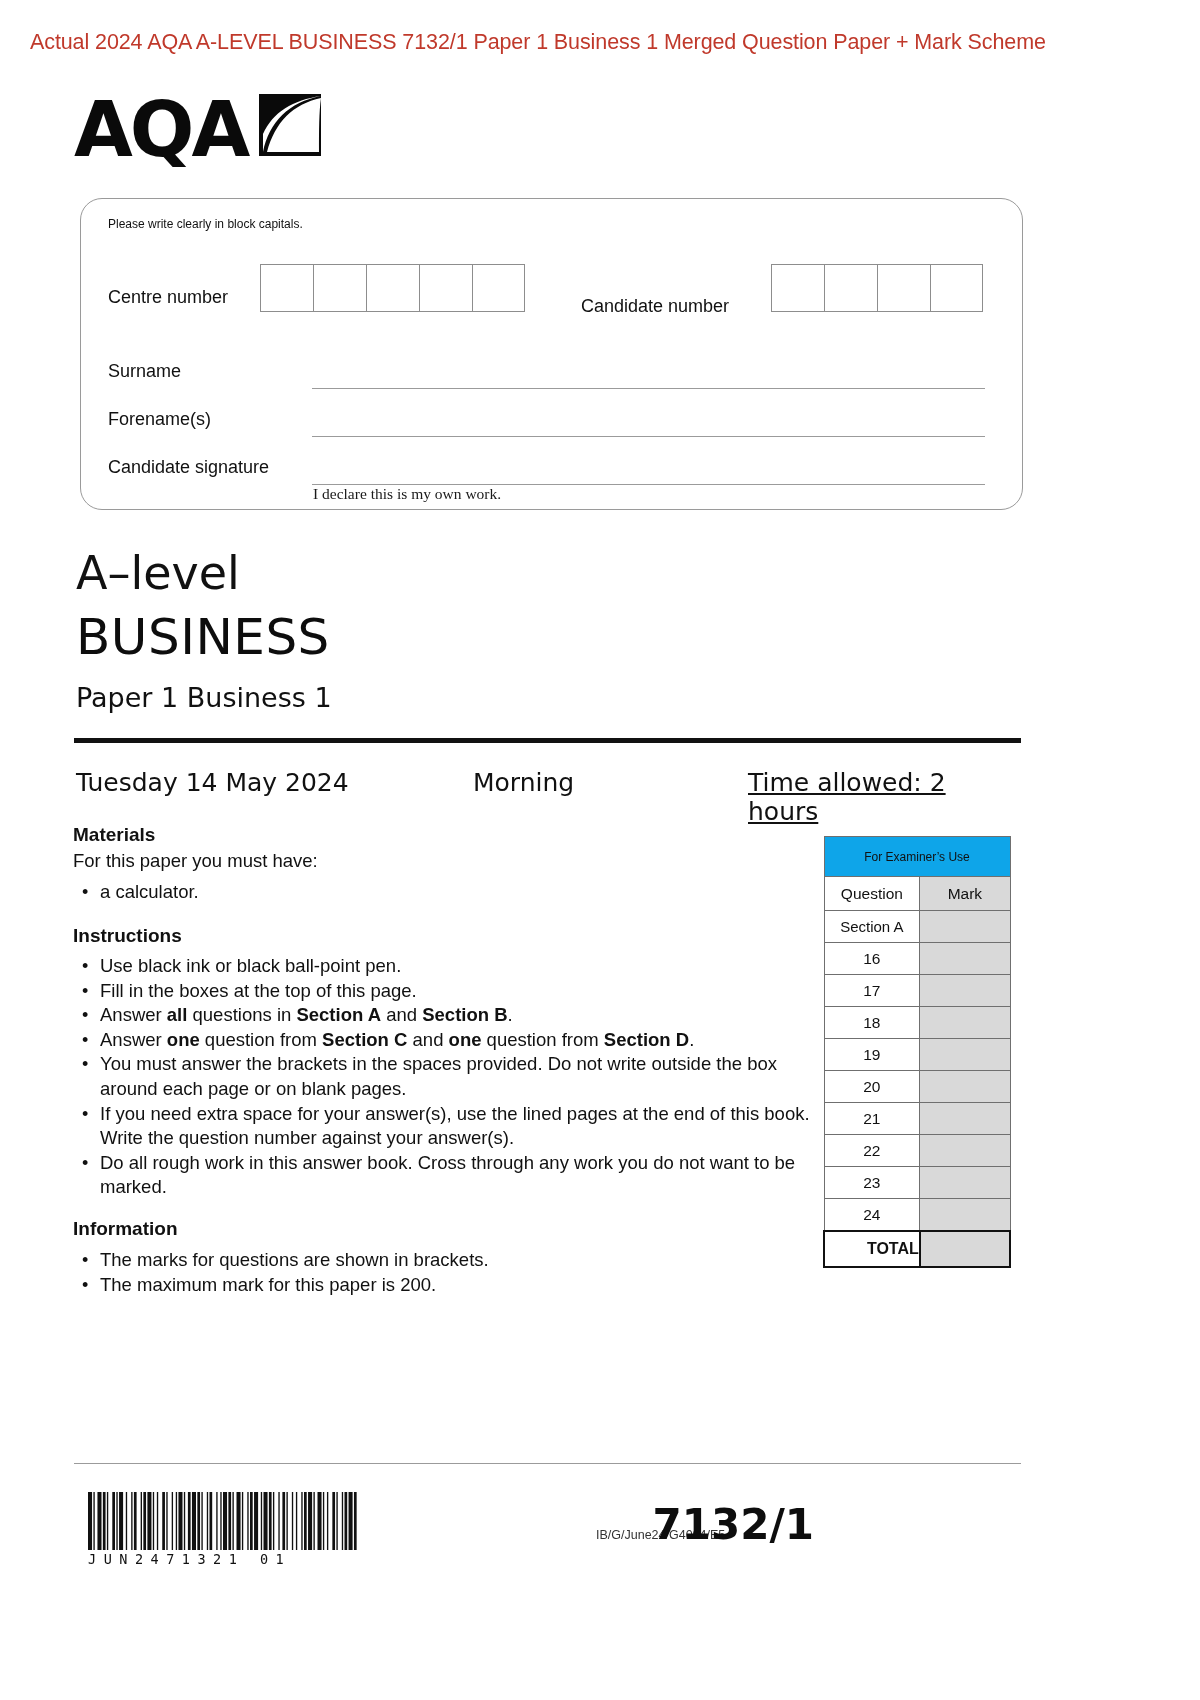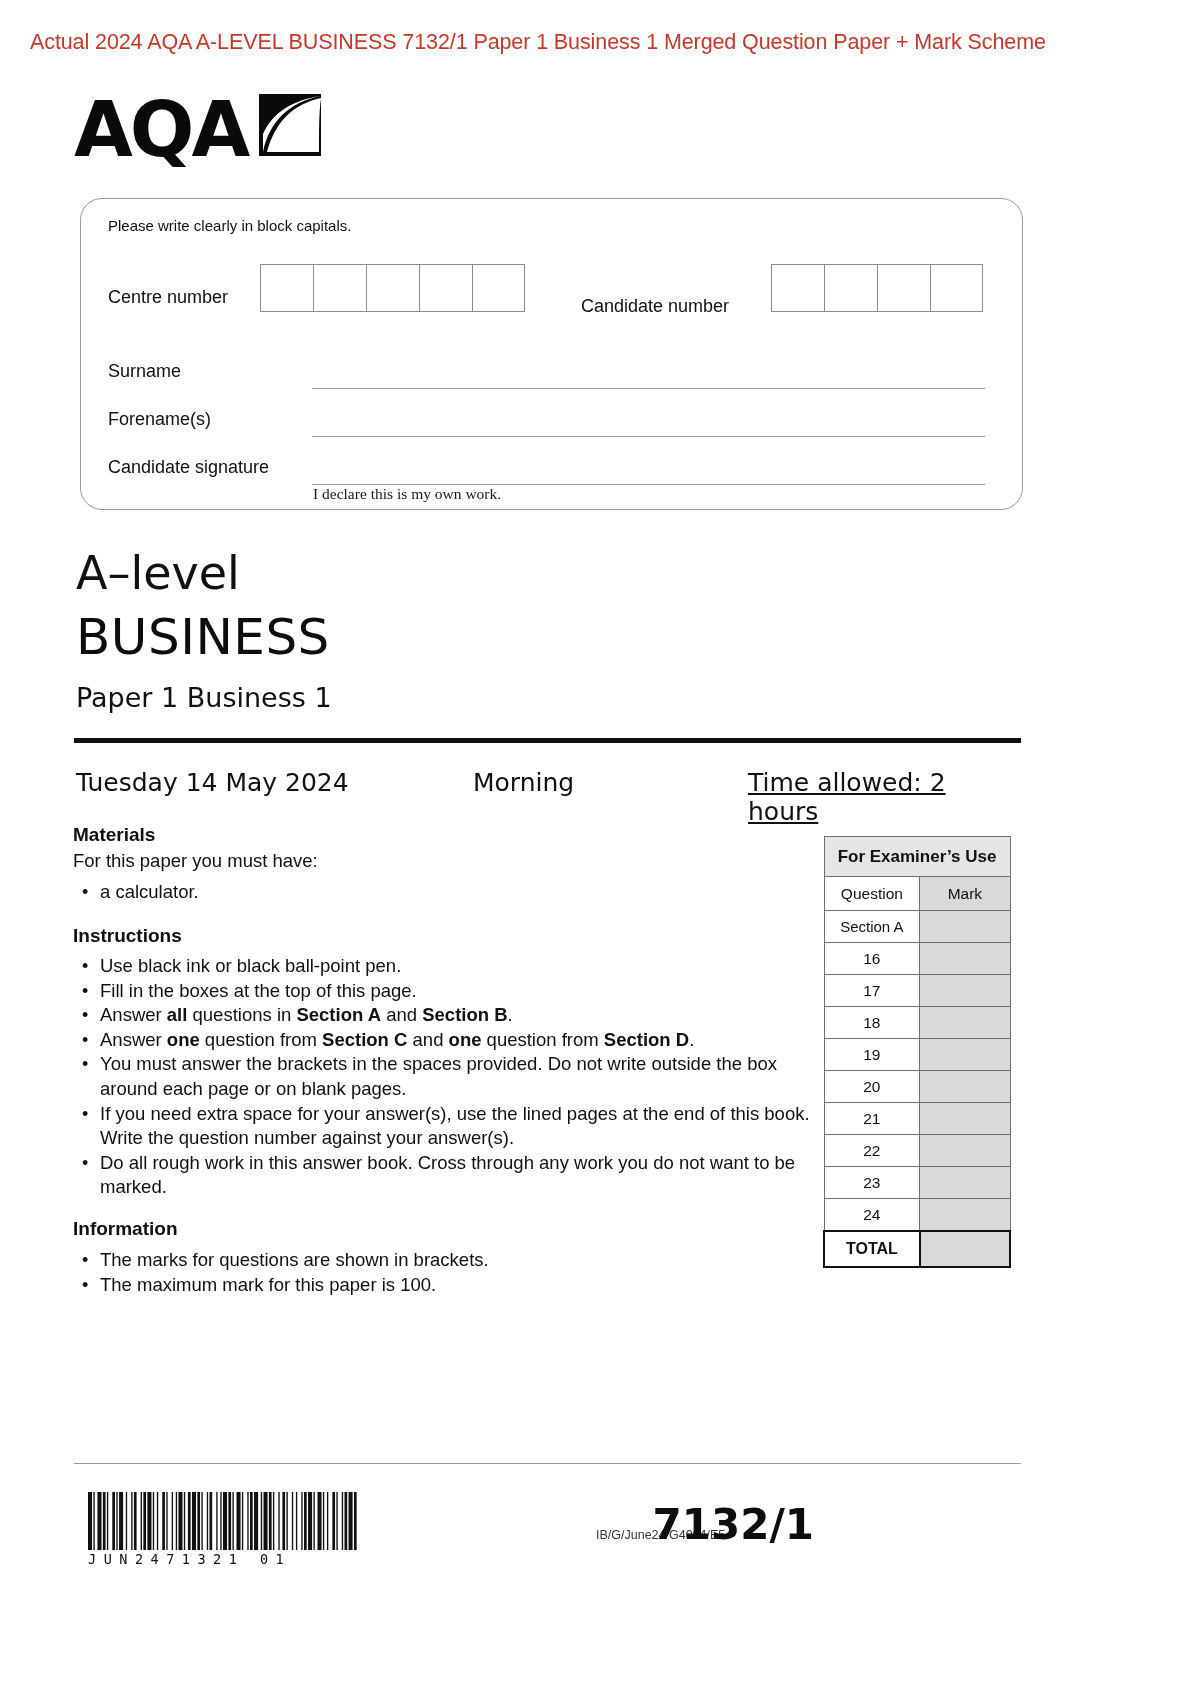--- a/index.html
+++ b/index.html
@@ -71,21 +71,21 @@
     height: 312px;
     border: 1.3px solid #9a9a9a;
     border-radius: 22px;
     box-sizing: border-box;
     background: #fff;
   }
   .block-capitals {
     position: absolute;
     left: 27px;
     top: 18px;
-    font-size: 15px;
+    font-size: 12px;
     color: #111;
   }
   .field-label {
     position: absolute;
     font-size: 18px;
     color: #111;
   }
   .boxrow {
     position: absolute;
     display: flex;
@@ -211,43 +211,43 @@
     font-family: "Liberation Sans", sans-serif;
   }
   .ex-table td {
     border: 1.2px solid #6f6f6f;
     text-align: center;
     height: 31px;
     padding: 0;
     color: #111;
   }
   .ex-table td.head {
-    background: #e5e5e5;
+    background: #0ea5e9;
     height: 39px;
-    font-size: 17px;
-    font-weight: bold;
+    font-size: 12px;
   }
   .ex-table td.colhead {
     background: #fff;
     height: 33px;
   }
   .ex-table td.mark {
     background: #d9d9d9;
     width: 92px;
   }
   .ex-table td.qlabel {
     width: 96px;
   }
   .ex-table td.section {
     font-size: 15px;
   }
   .ex-table td.total {
     font-weight: bold;
     font-size: 16px;
     height: 34px;
+    text-align: right;
   }
   .ex-table tr.total-row td {
     border-width: 2px;
     border-color: #111;
   }
   .ex-table tr.total-row td.mark {
     background: #d9d9d9;
   }
 
   
@@ -365,21 +365,21 @@
     <li>Answer <b>all</b> questions in <b>Section A</b> and <b>Section B</b>.</li>
     <li>Answer <b>one</b> question from <b>Section C</b> and <b>one</b> question from <b>Section D</b>.</li>
     <li>You must answer the brackets in the spaces provided.  Do not write outside the box around each page or on blank pages.</li>
     <li>If you need extra space for your answer(s), use the lined pages at the end of this book.  Write the question number against your answer(s).</li>
     <li>Do all rough work in this answer book.  Cross through any work you do not want to be marked.</li>
   </ul>
 
   <div class="sec-head" style="top:1218px;">Information</div>
   <ul class="bullets" style="top:1244px;">
     <li>The marks for questions are shown in brackets.</li>
-    <li>The maximum mark for this paper is 100.</li>
+    <li>The maximum mark for this paper is 200.</li>
   </ul>
 
   <table class="ex-table">
     <tbody>
       <tr>
         <td class="head" colspan="2">For Examiner’s Use</td>
       </tr>
       <tr>
         <td class="colhead qlabel">Question</td>
         <td class="colhead mark">Mark</td>

